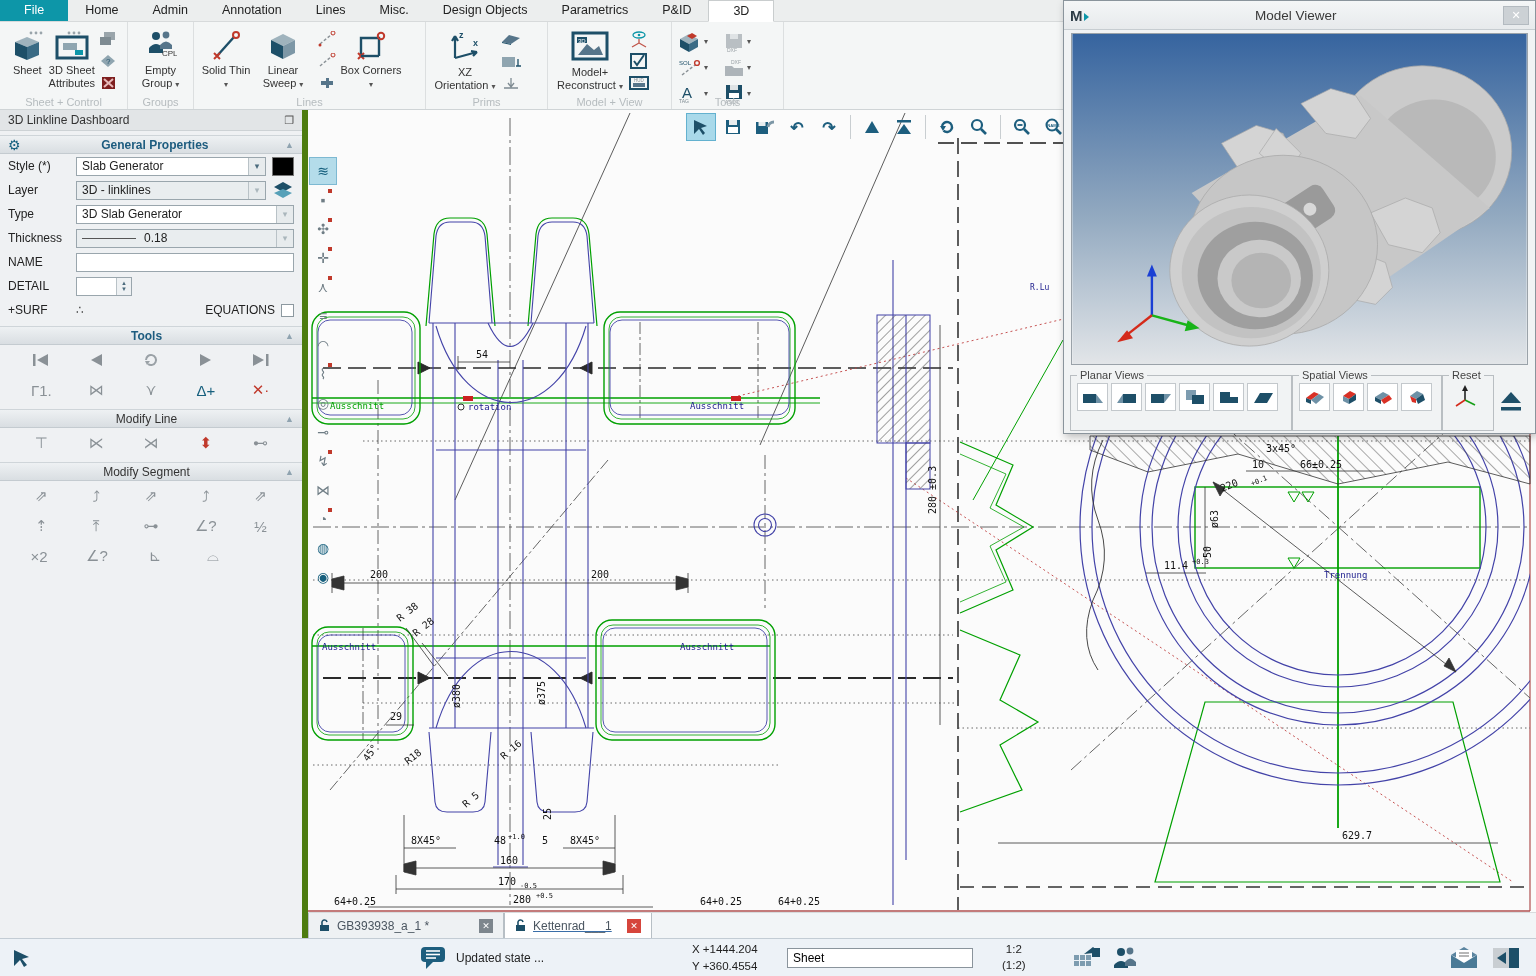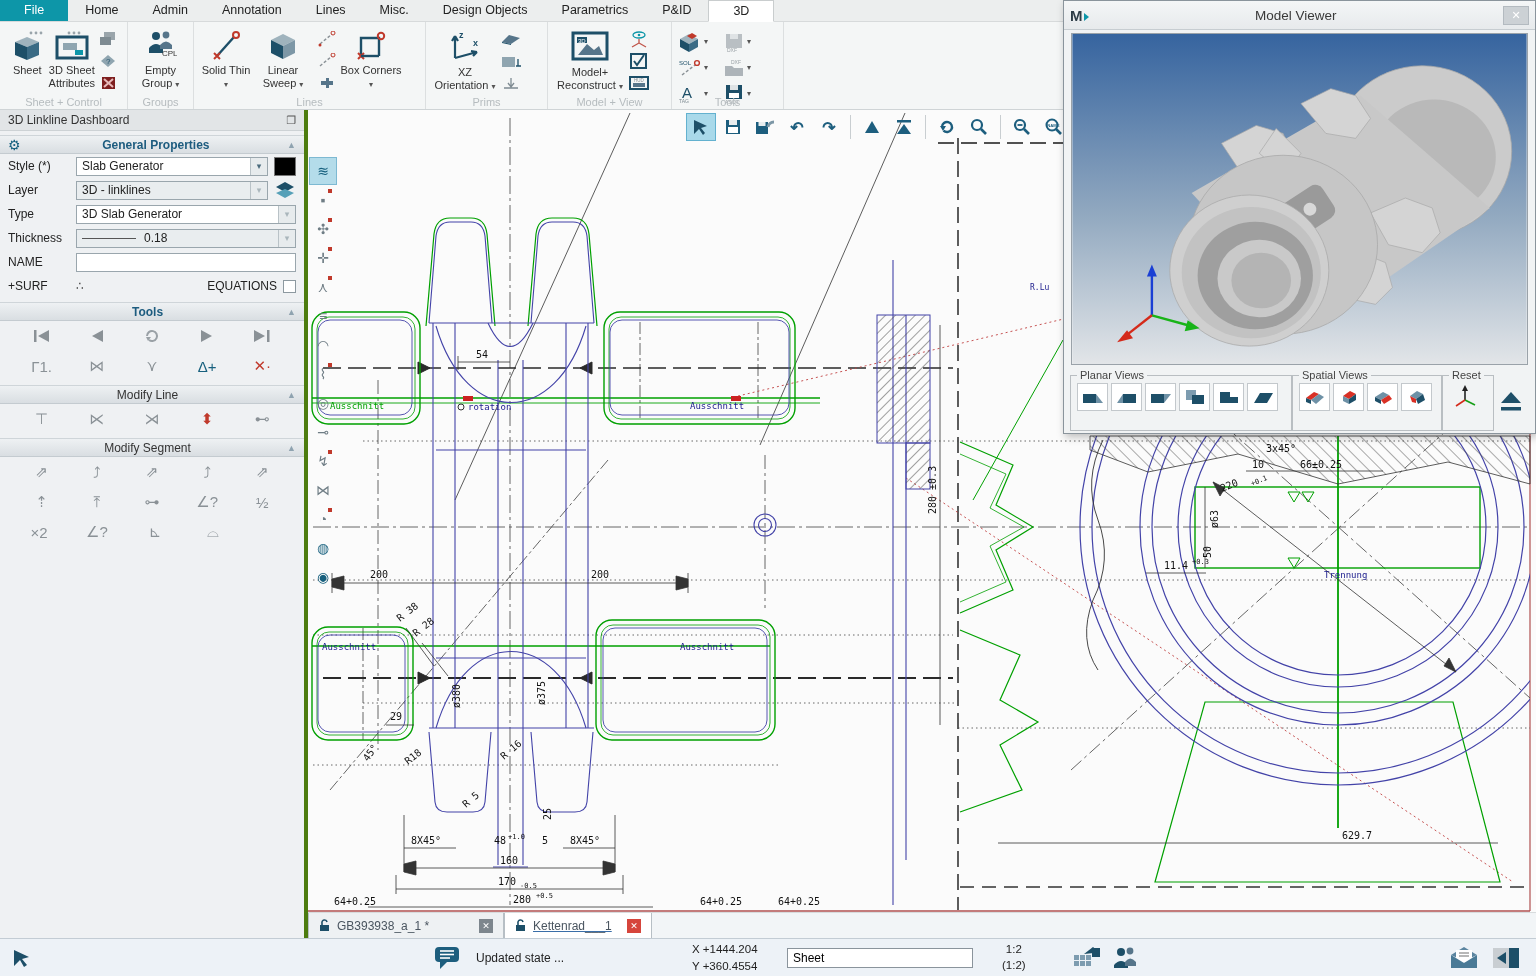--- a/index.html
+++ b/index.html
@@ -17,21 +17,21 @@
   .rgrouplabel { position:absolute; bottom:1px; left:0; right:0; text-align:center; font-size:11px; color:#b6bcbf; white-space:nowrap; }
   .bigbtn { width:58px; display:flex; flex-direction:column; align-items:center; gap:2px; padding-top:4px; }
   .bigbtn .cap { font-size:11px; color:#333; text-align:center; line-height:1.15; }
   .dd { font-size:8px; color:#555; }
   .minicol { display:flex; flex-direction:column; justify-content:flex-start; gap:4px; padding:4px 2px; }
   .miniicon { width:22px; height:18px; display:flex; align-items:center; justify-content:center; }
   .toolsgrid { display:grid; grid-template-columns:44px 44px; grid-auto-rows:25px; gap:1px; padding-top:3px; }
   .tgbtn { display:flex; align-items:center; gap:2px; font-size:8px; }
 
   
-  #dashboard { position:absolute; left:0; top:110px; width:308px; height:828px; background:#eff1f3; border-right:4px solid #4d7c0f; }
+  #dashboard { position:absolute; left:0; top:110px; width:308px; height:828px; background:#eff1f3; border-right:6px solid #4d7c0f; }
   #dashtitle { height:21px; background:#e2e5e7; border-bottom:1px solid #cdd2d5; display:flex; align-items:center; padding:0 8px; font-size:12px; color:#333; }
   #dashtitle .flicon { margin-left:auto; color:#555; font-size:11px; }
   .sechdr { height:19px; margin-top:4px; background:linear-gradient(#eef1f3,#d9dee2); border-top:1px solid #cfd5d9; border-bottom:1px solid #c4cbd0; display:flex; align-items:center; padding:0 8px; }
   .sechdr .t { flex:1; text-align:center; font-weight:bold; font-size:12px; color:#1d5c7f; }
   .sechdr .t.left { text-align:center; font-weight:normal; color:#333; }
   .sechdr .col { color:#8fa3b0; font-size:9px; }
   .sechdr .gear { color:#16617f; font-size:14px; margin-right:4px; }
   .frow { display:flex; align-items:center; height:24px; padding:0 8px; }
   .frow .lbl { width:68px; font-size:12px; color:#222; }
   .sel { flex:1; height:19px; background:#fff; border:1px solid #9aa6ad; display:flex; align-items:center; font-size:12px; padding-left:5px; position:relative; }
@@ -386,20 +386,29 @@
     <span class="lbl">Thickness</span>
     <div class="sel gray dis">
         <span class="thick-line"></span>
         <span>0.18</span>
         <span class="arr">▾</span>
       </div>
   </div>
   <div class="frow">
     <span class="lbl">NAME</span>
     <input class="tin" value="" style="">
+  </div>
+  <div class="frow">
+    <span class="lbl">DETAIL</span>
+    <div class="spin">
+        <span class="ud">
+          <span>▲</span>
+          <span>▼</span>
+        </span>
+      </div>
   </div>
   <div class="frow">
     <span class="lbl">+SURF</span>
     <span style="width:26px;color:#333;font-size:12px">∴</span>
     <span style="margin-left:auto;font-size:12px">EQUATIONS</span>
     <span class="chk"></span>
   </div>
 
   <div class="sechdr">
     <span class="t">Tools</span>
@@ -960,21 +969,21 @@
     <span class="closebox red">✕</span>
   </div>
 </div>
 
 <div id="statusbar">
   <div class="sbitem" style="left:12px">
     <svg width="20" height="20">
         <polygon points="2,2 2,18 8,12 12,19 15,17 10,11 17,9" fill="#1d4f68"></polygon>
       </svg>
   </div>
-  <div class="sbitem" style="left:434px;gap:16px">
+  <div class="sbitem" style="left:420px;gap:10px">
     <svg width="26" height="24">
         <rect x="1" y="1" width="24" height="15" rx="4" fill="#1d5e7e"></rect>
         <line x1="6" y1="5" x2="20" y2="5" stroke="#fff" stroke-width="1.6"></line>
         <line x1="6" y1="8.5" x2="20" y2="8.5" stroke="#fff" stroke-width="1.6"></line>
         <line x1="6" y1="12" x2="16" y2="12" stroke="#fff" stroke-width="1.6"></line>
         <polygon points="6,16 6,23 13,16" fill="#1d5e7e"></polygon>
       </svg>
     <span>Updated state ...</span>
   </div>
   <div class="sbitem" style="left:692px">

